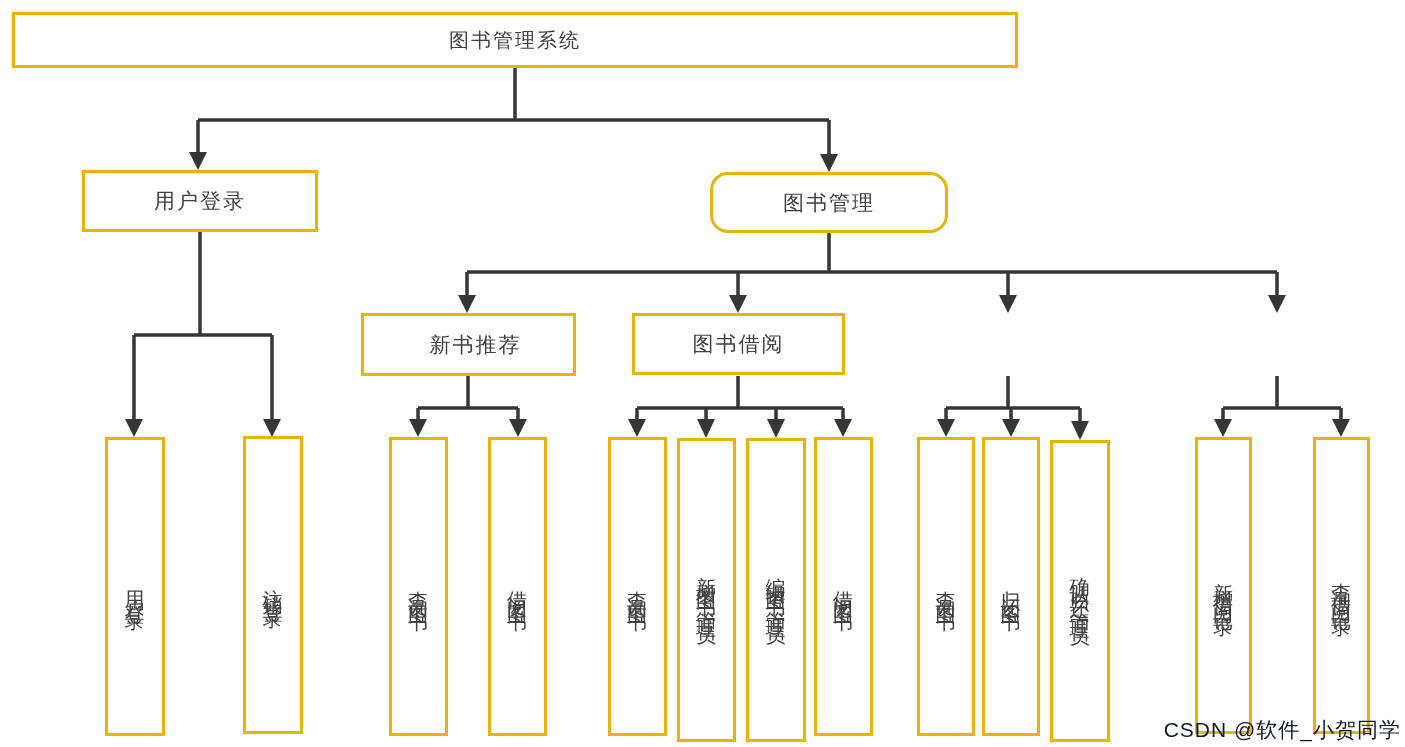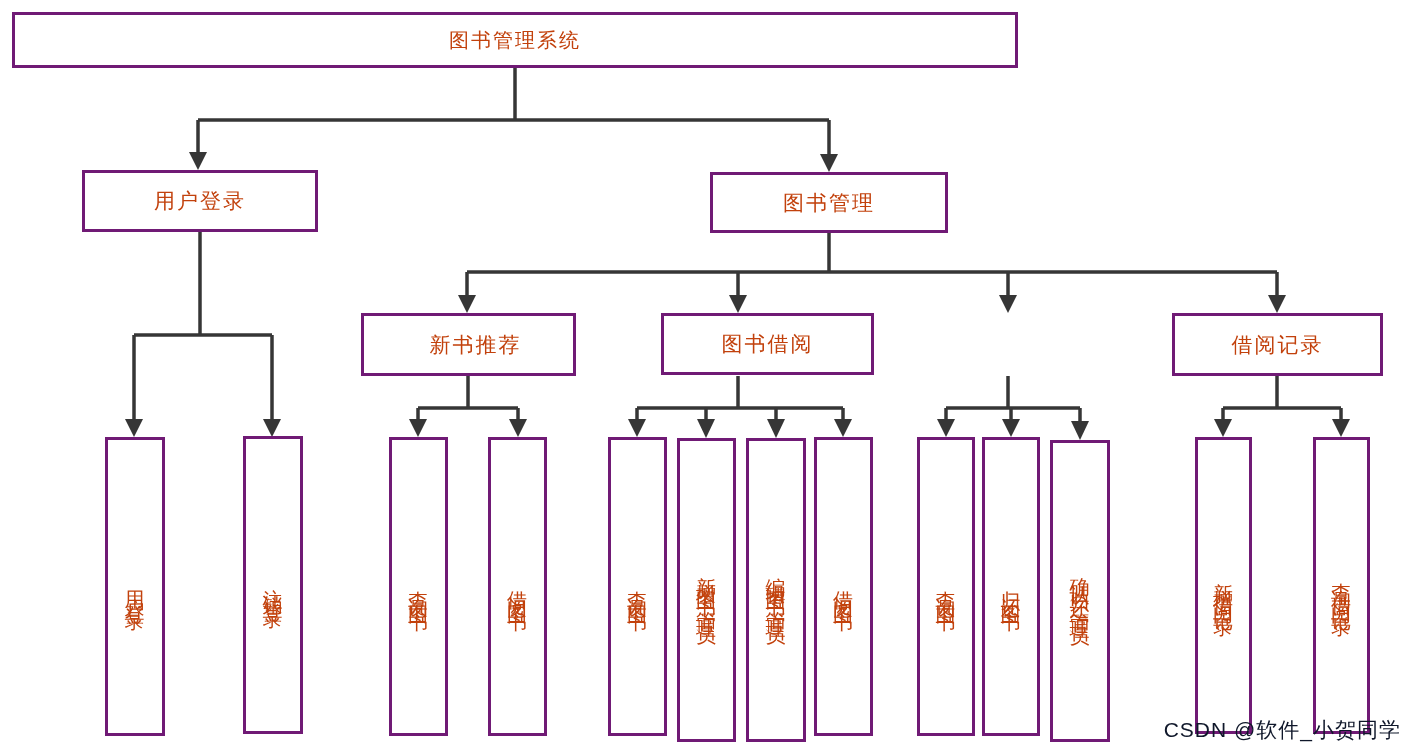--- a/index.html
+++ b/index.html
@@ -8,25 +8,25 @@
     width: 1405px;
     height: 747px;
     background: #ffffff;
     overflow: hidden;
     font-family: "Liberation Sans", sans-serif;
   }
   .node {
     position: absolute;
     box-sizing: border-box;
     background: #ffffff;
-    border: 3px solid #701a75;
+    border: 3px solid #eab308;
     display: flex;
     align-items: center;
     justify-content: center;
-    color: #c2410c;
+    color: #404040;
   }
   .hbox {
     font-size: 21px;
     letter-spacing: 2px;
   }
   .rootbox {
     font-size: 20px;
     letter-spacing: 2px;
   }
   .vbox {
@@ -134,25 +134,24 @@
         <polygon points="1214,419 1232,419 1223,437" stroke="none"></polygon>
         <line x1="1341" y1="408" x2="1341" y2="421"></line>
         <polygon points="1332,419 1350,419 1341,437" stroke="none"></polygon>
       </g>
     </g>
   </svg>
 
   <div class="node rootbox" style="left:12px; top:12px; width:1006px; height:56px;">图书管理系统</div>
 
   <div class="node hbox" style="left:82px; top:170px; width:236px; height:62px;">用户登录</div>
-  <div class="node hbox" style="left:710px; top:172px; width:238px; height:61px;">图书管理</div>
+  <div class="node hbox" style="left:710px; top:172px; width:238px; height:61px;border-radius:18px;">图书管理</div>
 
   <div class="node hbox" style="left:361px; top:313px; width:215px; height:63px;padding-left:14px;">新书推荐</div>
-  <div class="node hbox" style="left:632px; top:313px; width:213px; height:62px;margin-left:29px;">图书借阅</div>
-  <div class="node hbox" style="left:1172px; top:313px; width:211px; height:63px;">借阅记录</div>
+  <div class="node hbox" style="left:632px; top:313px; width:213px; height:62px;">图书借阅</div>
 
   <div class="node vbox" style="left:105px; top:437px; width:60px; height:299px;">用户登录</div>
   <div class="node vbox" style="left:243px; top:436px; width:60px; height:298px;">注销登录</div>
 
   <div class="node vbox" style="left:389px; top:437px; width:59px; height:299px;">查询图书</div>
   <div class="node vbox" style="left:488px; top:437px; width:59px; height:299px;">借阅图书</div>
 
   <div class="node vbox" style="left:608px; top:437px; width:59px; height:299px;">查询图书</div>
   <div class="node vbox" style="left:677px; top:438px; width:59px; height:304px;">新增图书（管理员）</div>
   <div class="node vbox" style="left:746px; top:438px; width:60px; height:304px;">编辑图书（管理员）</div>

